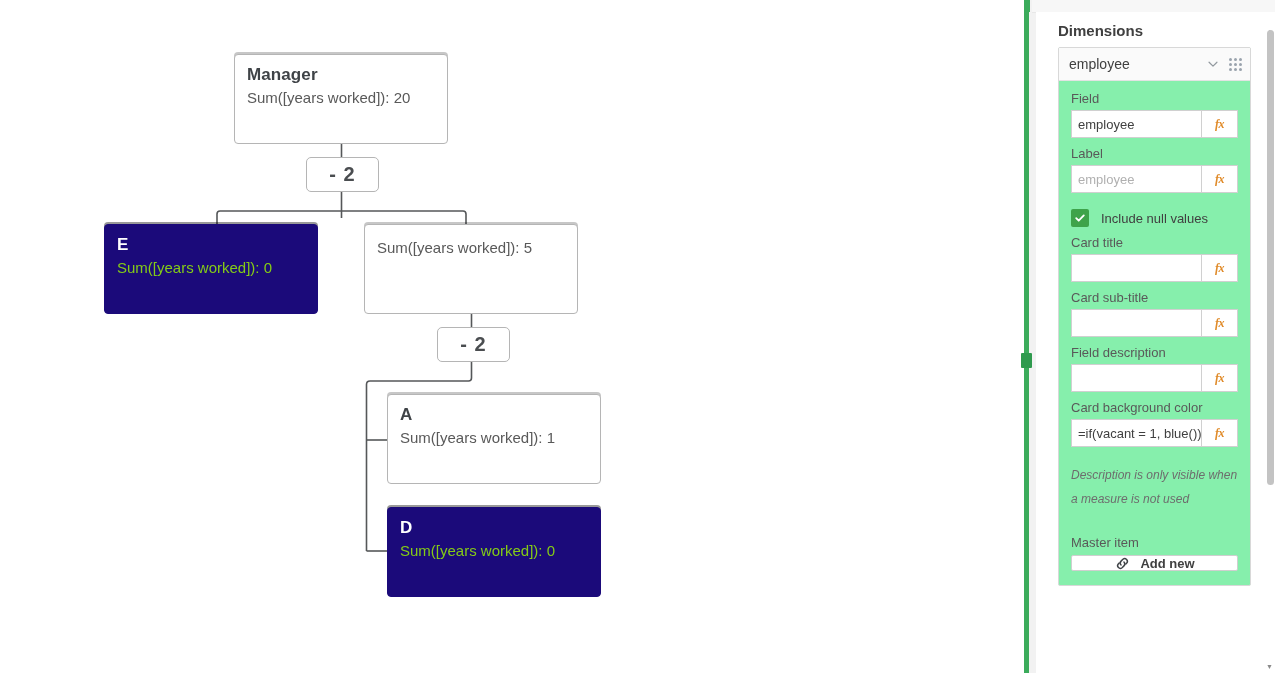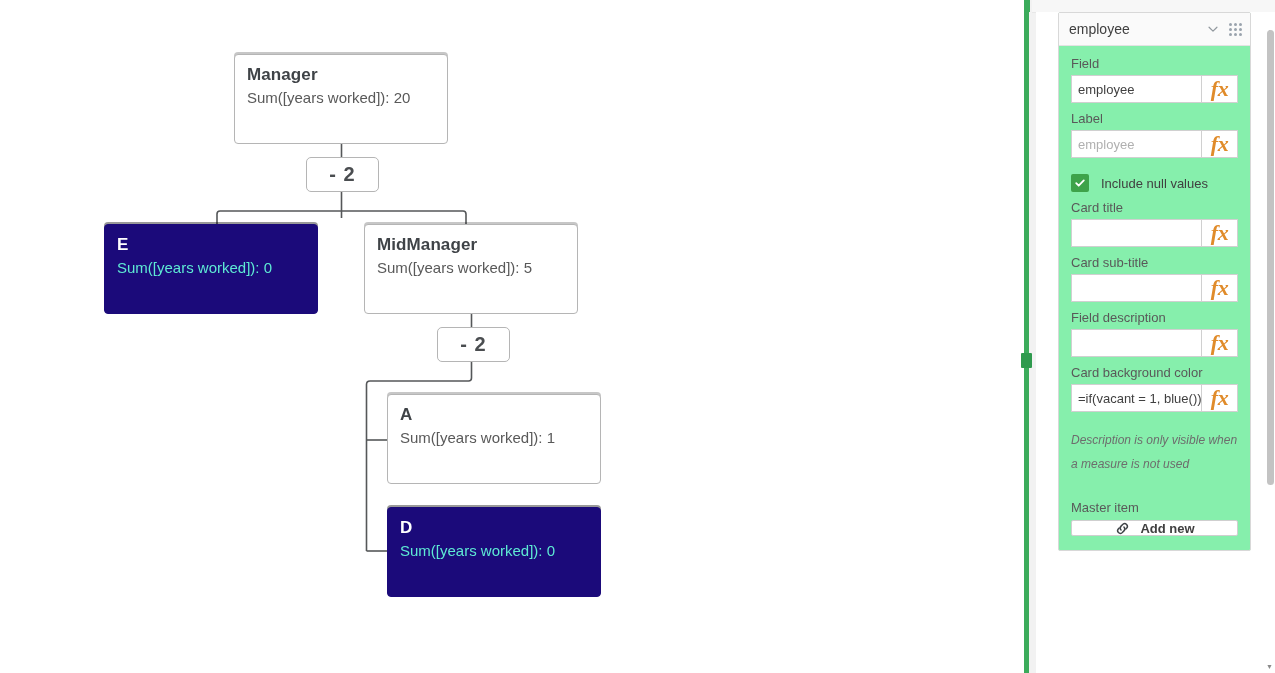--- a/index.html
+++ b/index.html
@@ -72,21 +72,21 @@
     white-space: nowrap;
   }
   .node.vacant .node-title { color: #ffffff; }
   .node-measure {
     font-size: 15px;
     color: #595959;
     line-height: 21px;
     margin-top: 2px;
     white-space: nowrap;
   }
-  .node.vacant .node-measure { color: #5eead4; }
+  .node.vacant .node-measure { color: #84cc16; }
 
   
   .collapse-pill {
     position: absolute;
     box-sizing: border-box;
     border: 1px solid #b5b5b5;
     border-radius: 5px;
     background: #ffffff;
     display: flex;
     align-items: center;
@@ -220,21 +220,21 @@
     background: #ffffff;
     display: flex;
     align-items: center;
     justify-content: center;
     cursor: pointer;
   }
   .fx-glyph {
     font-family: "Liberation Serif", serif;
     font-style: italic;
     font-weight: bold;
-    font-size: 22px;
+    font-size: 12px;
     color: #e08b2a;
     line-height: 1;
     letter-spacing: -0.5px;
   }
 
   .checkbox-row {
     display: flex;
     align-items: center;
     margin: 16px 0 6px 0;
     cursor: pointer;
@@ -351,21 +351,20 @@
     <div id="nodes-layer">
         <div class="node" style="left: 234px; top: 54px; width: 214px; height: 90px;">
           <div class="node-title">Manager</div>
           <div class="node-measure">Sum([years worked]): 20</div>
         </div>
         <div class="node vacant" style="left: 104px; top: 224px; width: 214px; height: 90px;">
           <div class="node-title">E</div>
           <div class="node-measure">Sum([years worked]): 0</div>
         </div>
         <div class="node" style="left: 364px; top: 224px; width: 214px; height: 90px;">
-          <div class="node-title">MidManager</div>
           <div class="node-measure">Sum([years worked]): 5</div>
         </div>
         <div class="node" style="left: 387px; top: 394px; width: 214px; height: 90px;">
           <div class="node-title">A</div>
           <div class="node-measure">Sum([years worked]): 1</div>
         </div>
         <div class="node vacant" style="left: 387px; top: 507px; width: 214px; height: 90px;">
           <div class="node-title">D</div>
           <div class="node-measure">Sum([years worked]): 0</div>
         </div>
@@ -378,20 +377,21 @@
 
   <div class="panel-gap"></div>
   <div class="resizer"></div>
   <div class="resizer-grip"></div>
 
   <div class="top-strip-green"></div>
   <div class="top-strip"></div>
 
   <div class="prop-panel">
 
+    <div class="panel-head">Dimensions</div>
 
     <div class="accordion">
 
       <div class="accordion-header">
         <span class="accordion-title">employee</span>
         <svg class="chev" viewBox="0 0 16 16">
           <path d="M3.5 6 L8 10.4 L12.5 6" fill="none" stroke="#6f7880" stroke-width="1.4" stroke-linecap="round" stroke-linejoin="round"></path>
         </svg>
         <span class="grip-dots">
           <i></i>

